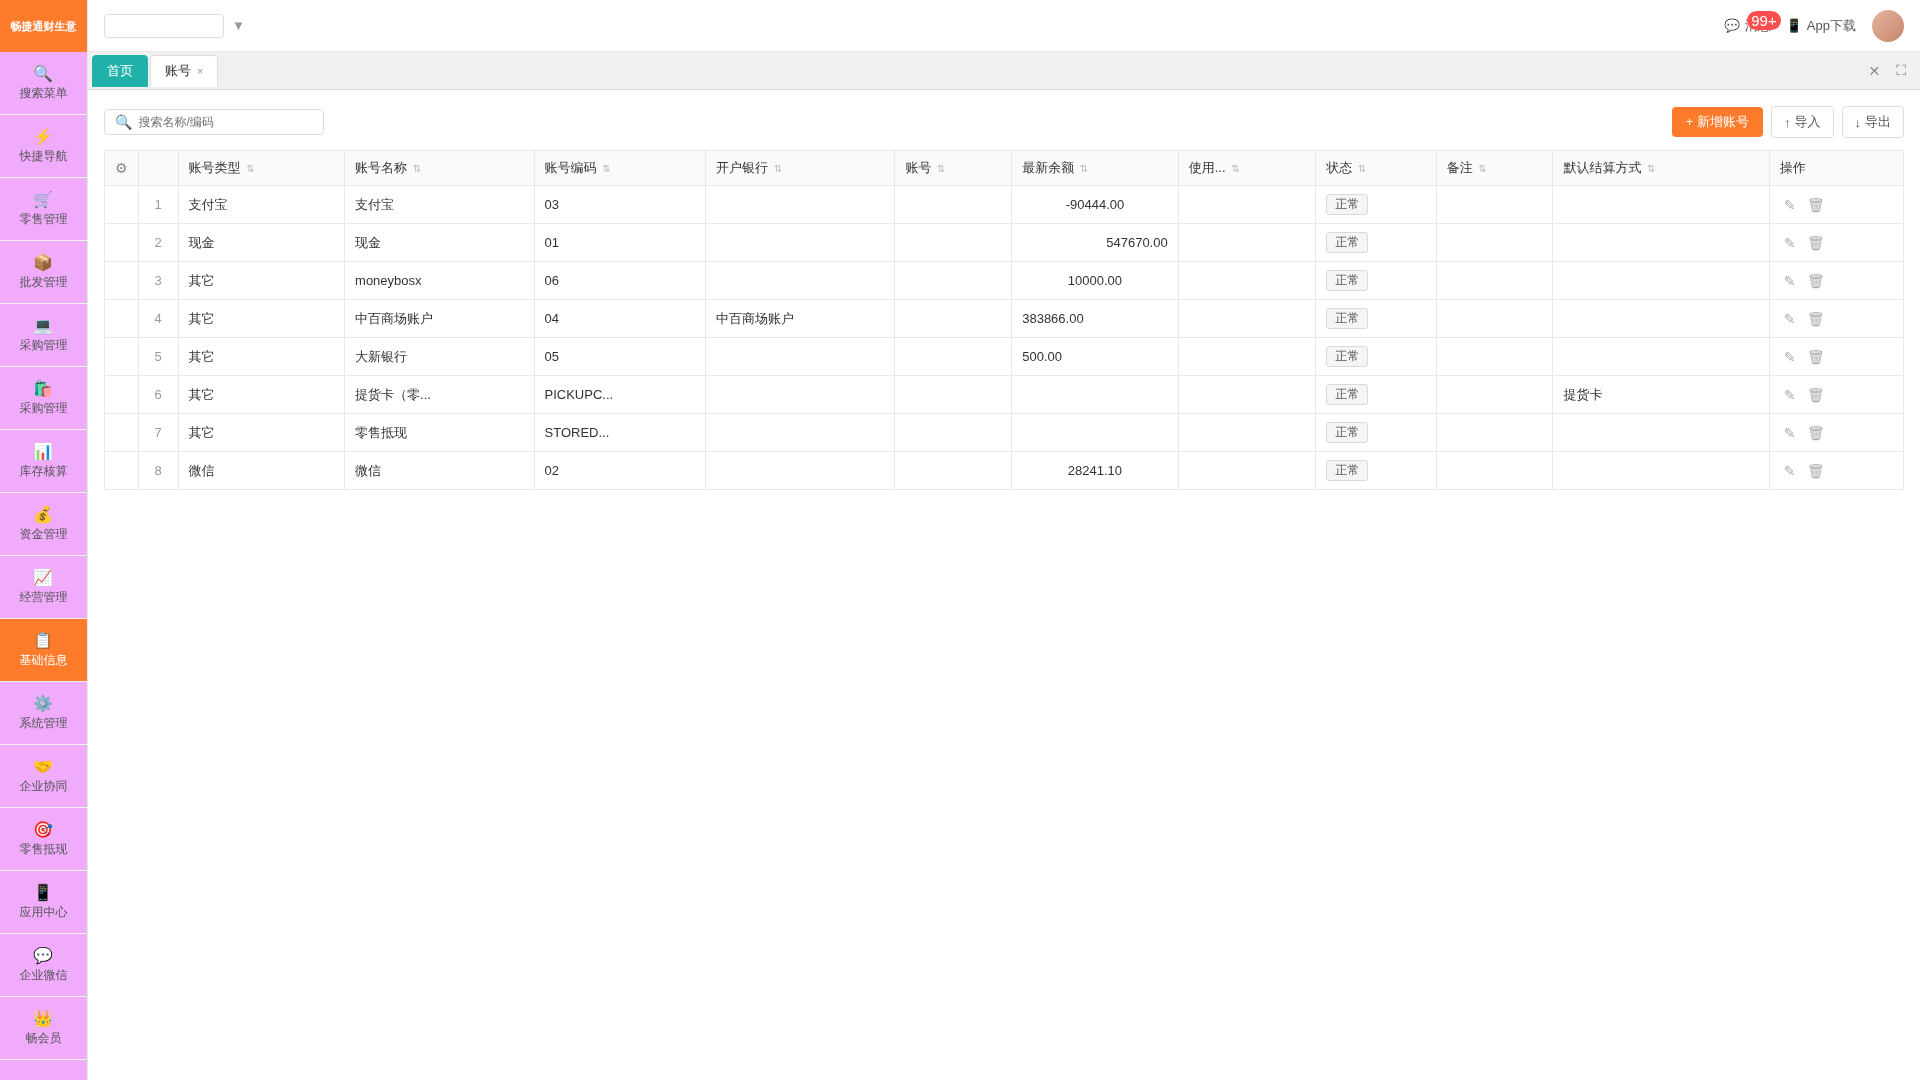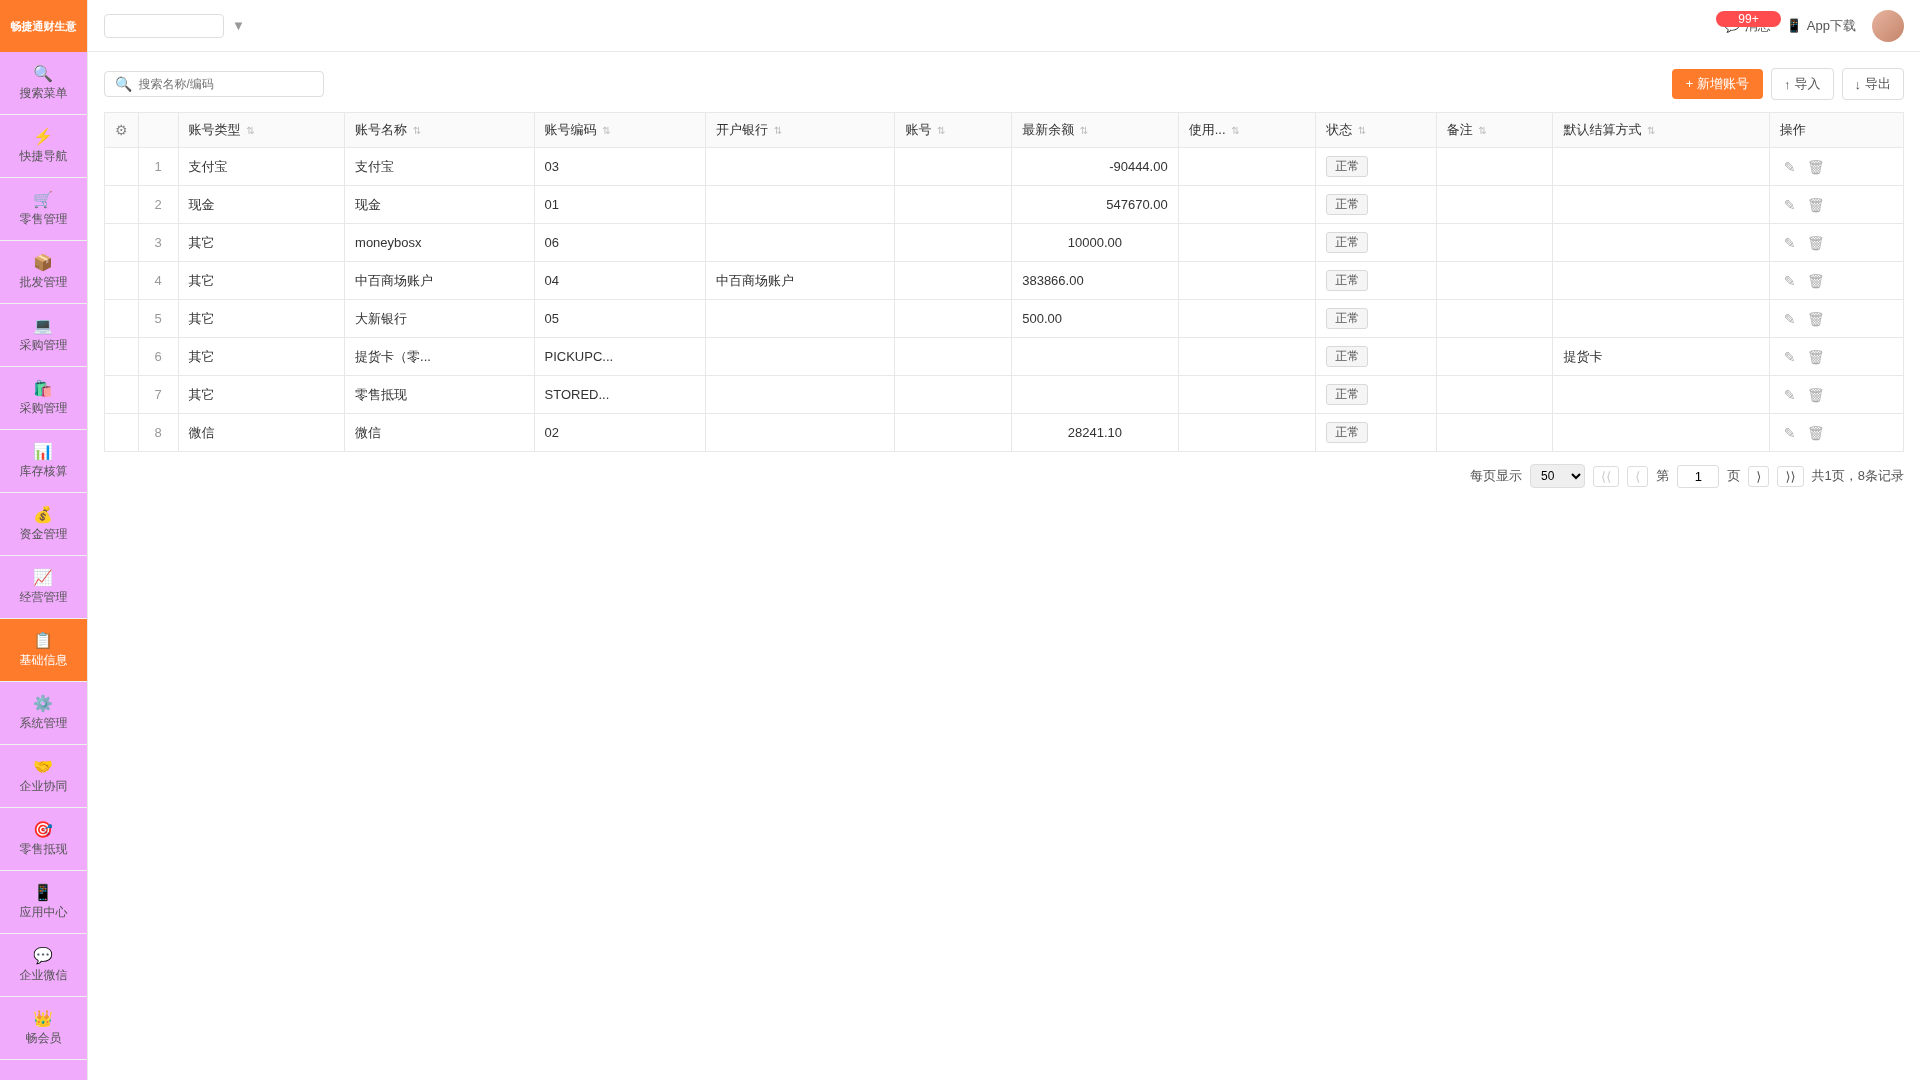--- a/index.html
+++ b/index.html
@@ -73,23 +73,23 @@
     }
     .topbar-right { display: flex; align-items: center; gap: 16px; }
     .topbar-msg {
       display: flex; align-items: center; gap: 4px; cursor: pointer; color: #555; font-size: 13px; position: relative;
     }
     .badge {
       position: absolute;
       top: -6px; right: -10px;
       background: #ff4d4f;
       color: #fff;
-      font-size: 12px;
+      font-size: 15px;
       border-radius: 10px;
-      padding: 1px 22px;
+      padding: 1px 4px;
       min-width: 16px;
       text-align: center;
     }
     .topbar-app { display: flex; align-items: center; gap: 4px; cursor: pointer; color: #555; font-size: 13px; }
     .avatar { width: 32px; height: 32px; border-radius: 50%; background: #ccc; overflow: hidden; }
 
     
     .tabbar {
       height: 38px;
       background: #f0f0f0;
@@ -336,20 +336,33 @@
         <span class="badge">99+</span>
       </div>
       <div class="topbar-app">
         <span>📱</span>
         <span>App下载</span>
       </div>
       <div class="avatar" style="background: linear-gradient(135deg, #e8b4a0, #c4856a);"></div>
     </div>
   </div>
 
+  <div class="tabbar">
+    <div class="tab home">
+      <span>首页</span>
+    </div>
+    <div class="tab active">
+      <span>账号</span>
+      <span class="tab-close">×</span>
+    </div>
+    <div class="tabbar-actions">
+      <button class="tabbar-action-btn">✕</button>
+      <button class="tabbar-action-btn">⛶</button>
+    </div>
+  </div>
 
   <div class="content">
 
     <div class="toolbar">
       <div class="search-box">
         <span class="search-icon">🔍</span>
         <input type="text" placeholder="搜索名称/编码" style="">
       </div>
       <div class="toolbar-right">
         <button class="btn-primary">
@@ -388,21 +401,21 @@
       </thead>
       <tbody id="table-body">
       <tr>
       <td></td>
       <td class="row-num">1</td>
       <td>支付宝</td>
       <td>支付宝</td>
       <td>03</td>
       <td></td>
       <td></td>
-      <td style="text-align:right;">-90444.00</td>
+      <td style="text-align:center;">-90444.00</td>
       <td></td>
       <td>
         <span class="status-badge">正常</span>
       </td>
       <td></td>
       <td></td>
       <td>
         <button class="action-btn" title="编辑">✎</button>
         <button class="action-btn" title="删除">🗑</button>
       </td>
@@ -543,30 +556,14 @@
       <td></td>
       <td></td>
       <td>
         <button class="action-btn" title="编辑">✎</button>
         <button class="action-btn" title="删除">🗑</button>
       </td>
     </tr>
         </tbody>
     </table>
 
-    <div class="pagination">
-      <span>每页显示</span>
-      <select>
-        <option>50</option>
-        <option>100</option>
-        <option>200</option>
-      </select>
-      <button class="page-nav-btn" disabled="">⟨⟨</button>
-      <button class="page-nav-btn" disabled="">⟨</button>
-      <span>第</span>
-      <input class="page-input" type="text" value="1" style="">
-      <span>页</span>
-      <button class="page-nav-btn">⟩</button>
-      <button class="page-nav-btn">⟩⟩</button>
-      <span>共1页，8条记录</span>
-    </div>
   </div>
 </div>
 
 </body></html>

